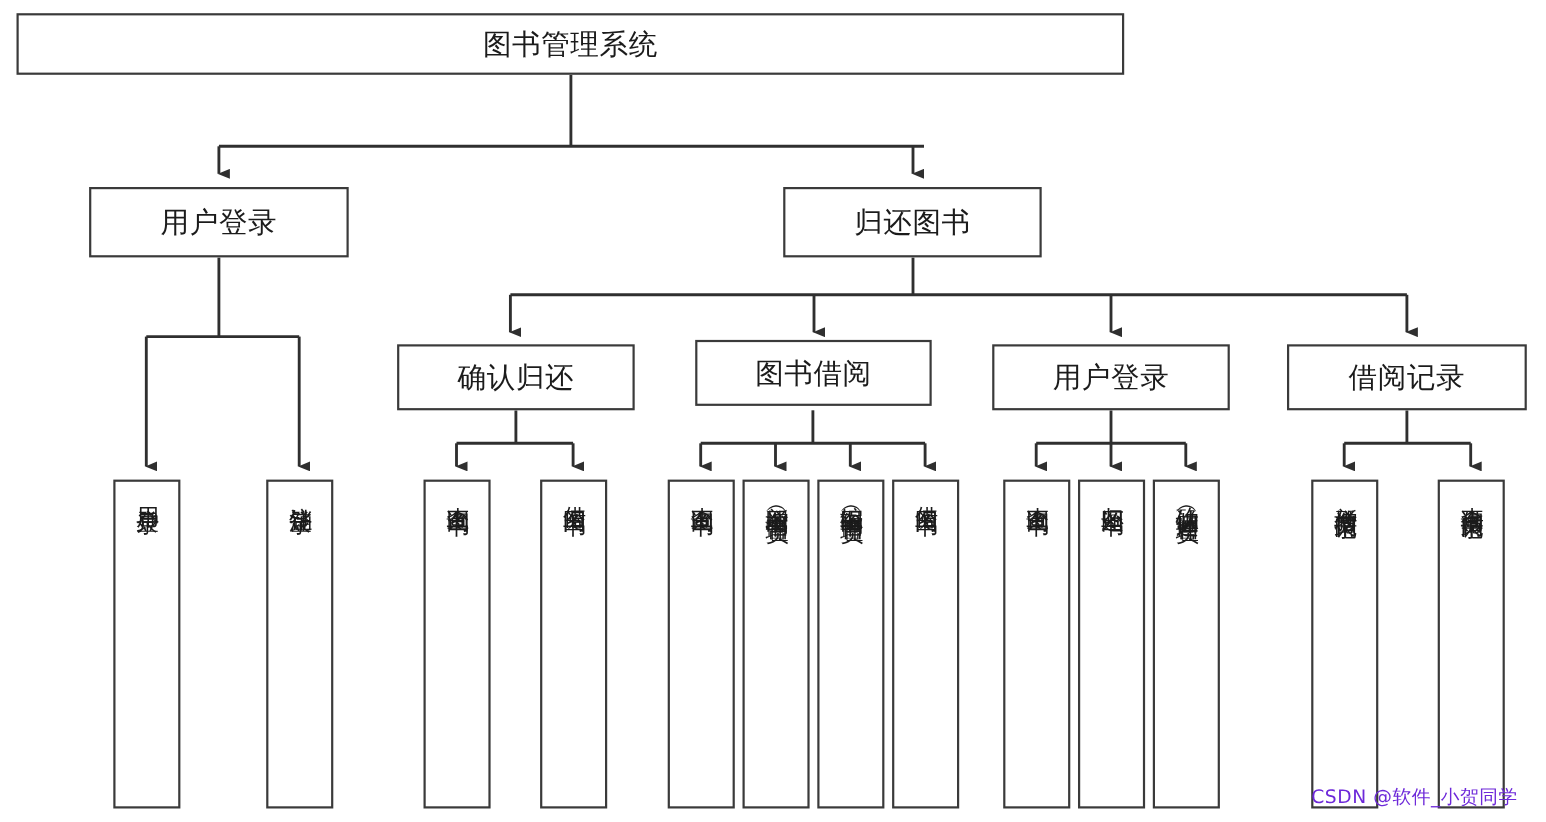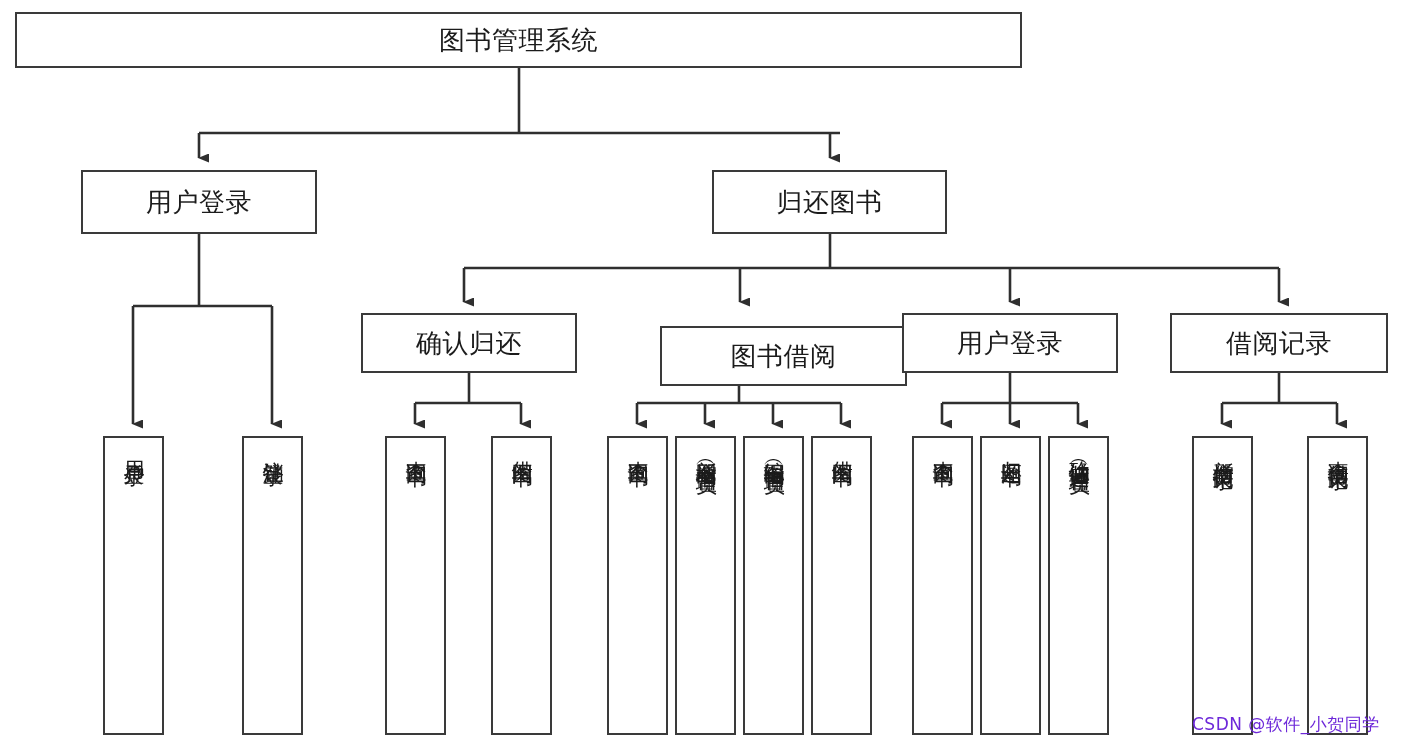--- a/index.html
+++ b/index.html
@@ -123,21 +123,21 @@
   </div>
 
   <div class="node horiz" style="left:712px; top:170px; width:235px; height:64px;">
     <span>归还图书</span>
   </div>
 
   <div class="node horiz" style="left:361px; top:313px; width:216px; height:60px;">
     <span>确认归还</span>
   </div>
 
-  <div class="node horiz" style="left:632px; top:326px; width:247px; height:60px;margin-left:28px;">
+  <div class="node horiz" style="left:632px; top:309px; width:215px; height:60px;">
     <span>图书借阅</span>
   </div>
 
   <div class="node horiz" style="left:902px; top:313px; width:216px; height:60px;">
     <span>用户登录</span>
   </div>
 
   <div class="node horiz" style="left:1170px; top:313px; width:218px; height:60px;">
     <span>借阅记录</span>
   </div>

